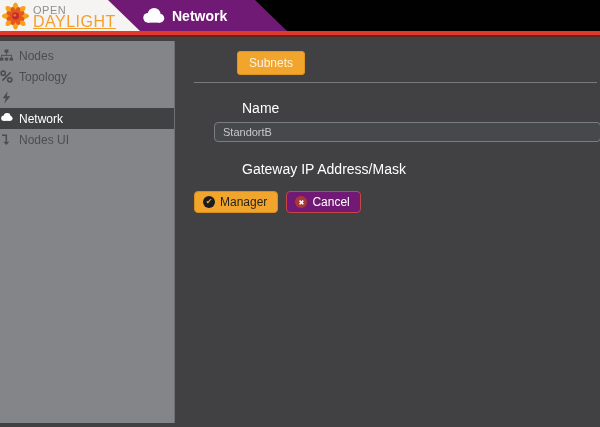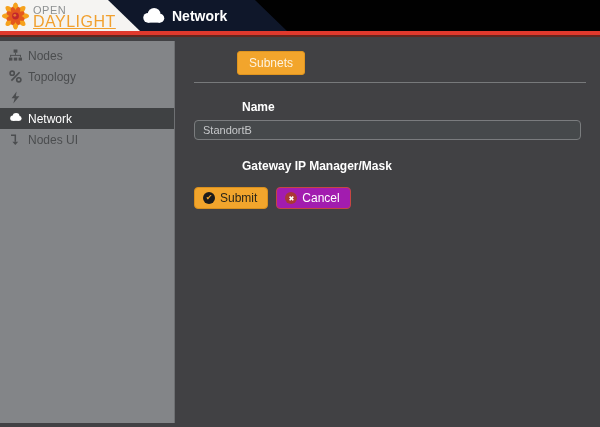--- a/index.html
+++ b/index.html
@@ -1,62 +1,62 @@
 <!DOCTYPE html>
 <html><head>
 <meta charset="utf-8">
 <style>
   html,body{margin:0;padding:0;background:#414144;}
   body{width:600px;height:427px;overflow:hidden;font-family:"Liberation Sans",sans-serif;position:relative;}
 
   
-  .header{position:relative;height:31px;background:#0f172a;overflow:hidden;}
+  .header{position:relative;height:31px;background:#701a75;overflow:hidden;}
   .hdr-black{position:absolute;inset:0;background:#010101;
     clip-path:polygon(255px 0,100% 0,100% 100%,287px 100%);}
   .hdr-white{position:absolute;inset:0;background:#f5f4f2;
     clip-path:polygon(0 0,108px 0,140px 100%,0 100%);}
   .logo{position:absolute;left:1px;top:1px;display:flex;align-items:center;z-index:3;}
   .logo-text{margin-left:3px;line-height:11px;}
   .logo-line1{font-size:11px;color:#8d9091;letter-spacing:.5px;}
   .logo-line2{font-size:16px;color:#f1a02f;letter-spacing:.5px;text-decoration:underline;}
   .hdr-title{position:absolute;left:141px;top:0;height:31px;display:flex;align-items:center;z-index:2;}
   .hdr-title .title-label{color:#fff;font-weight:bold;font-size:14px;margin-left:7px;}
   .red-stripe{height:4px;background:#e0392d;border-bottom:2px solid #63261f;}
 
   
   .app{display:flex;height:386px;background:#414144;padding-top:4px;box-sizing:border-box;}
   .sidebar{width:175px;background:#838588;flex:none;padding-top:4px;border-right:1px solid #6e7073;box-sizing:border-box;}
-  .side-item{height:21px;display:flex;align-items:center;padding-left:9px;color:#4b4d4f;
+  .side-item{height:21px;display:flex;align-items:center;color:#4b4d4f;
     font-size:12px;cursor:pointer;}
   .side-item .icn{width:13px;height:13px;margin-right:6px;flex:none;display:inline-flex;}
   .side-item.active{background:#3f4143;color:#fff;}
   .main{flex:1;padding:10px 10px 0 19px;box-sizing:border-box;}
 
   
   .tabs{display:flex;align-items:center;}
   .tab{font-size:12px;color:#dcdcdc;padding:5px 10px;cursor:pointer;}
   .tab.active{background:#f2a52c;border:1px solid #e0951f;border-radius:3px;
     color:#fdf3e0;margin-left:43px;padding:4px 11px;}
   .tab-rule{border:none;border-top:1px solid #77797b;margin:7px 4px 0 0;}
 
   
   .form{margin-top:17px;}
-  .f-label{color:#fff;font-size:12px;font-weight:bold;margin-bottom:6px;padding-left:48px;}
+  .f-label{color:#fff;font-size:14px;font-weight:normal;margin-bottom:6px;padding-left:48px;}
   .f-input{display:block;width:387px;box-sizing:border-box;background:#46494b;
     border:1px solid #7a7c7e;border-radius:4px;color:#c6c8ca;font-size:11px;
-    padding:3px 8px;height:20px;font-family:"Liberation Sans",sans-serif;outline:none;}
+    padding:3px 8px;height:20px;font-family:"Liberation Sans",sans-serif;outline:none;margin-left:20px;}
   .gap{height:19px;}
   .btn-row{margin-top:14px;display:flex;}
   .btn{display:inline-flex;align-items:center;font-size:12px;border-radius:4px;
     padding:3px 10px 3px 8px;cursor:pointer;height:22px;box-sizing:border-box;}
   .btn .circ{width:12px;height:12px;border-radius:50%;display:inline-flex;align-items:center;
     justify-content:center;margin-right:5px;font-size:8px;line-height:1;}
   .btn-submit{background:#f2a52c;border:1px solid #d98f1d;color:#2a2519;}
   .btn-submit .circ{background:#1c1c1c;color:#f2a52c;}
-  .btn-cancel{background:#a21caf;border:1px solid #c64642;color:#fff;margin-left:8px;}
+  .btn-cancel{background:#701a75;border:1px solid #c64642;color:#fff;margin-left:8px;}
   .btn-cancel .circ{background:#aa3835;color:#fff;font-size:7px;}
 </style>
 </head>
 <body>
 
 <div class="header">
   <div class="hdr-black"></div>
   <div class="hdr-white"></div>
 
   <div class="logo">
@@ -177,26 +177,26 @@
       <span class="tab active">Subnets</span>
     </div>
     <hr class="tab-rule">
 
     <div class="form">
       <div class="f-label">Name</div>
       <input class="f-input" type="text" value="StandortB" style="">
 
       <div class="gap"></div>
 
-      <div class="f-label">Gateway IP Manager/Mask</div>
+      <div class="f-label">Gateway IP Address/Mask</div>
 
       <div class="btn-row">
         <span class="btn btn-submit">
           <span class="circ">✔</span>
-          <span>Submit</span>
+          <span>Manager</span>
         </span>
         <span class="btn btn-cancel">
           <span class="circ">✖</span>
           <span>Cancel</span>
         </span>
       </div>
     </div>
   </div>
 </div>
 

